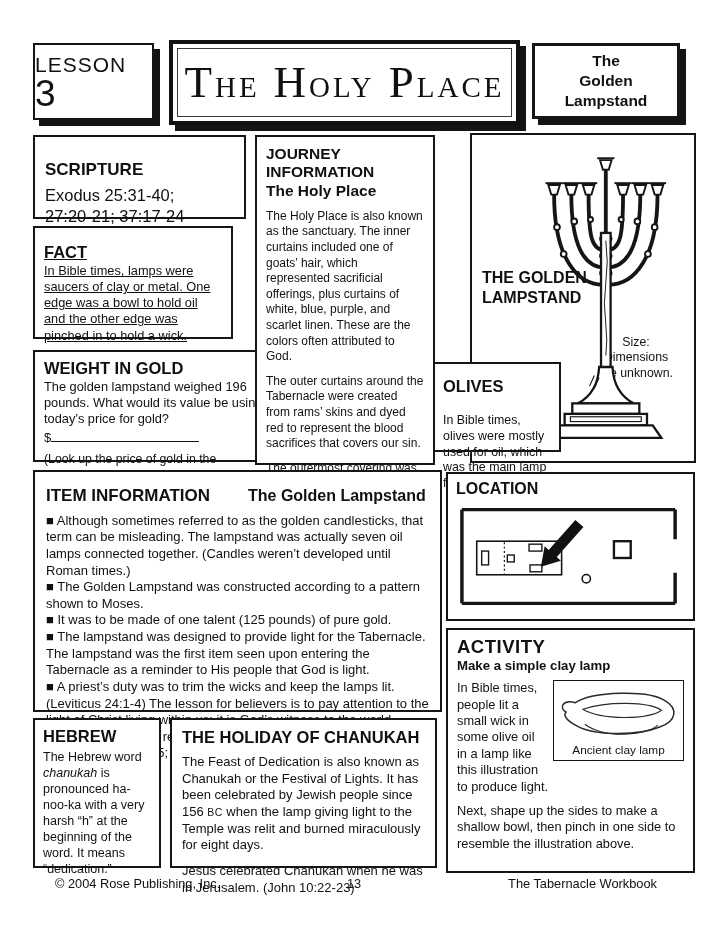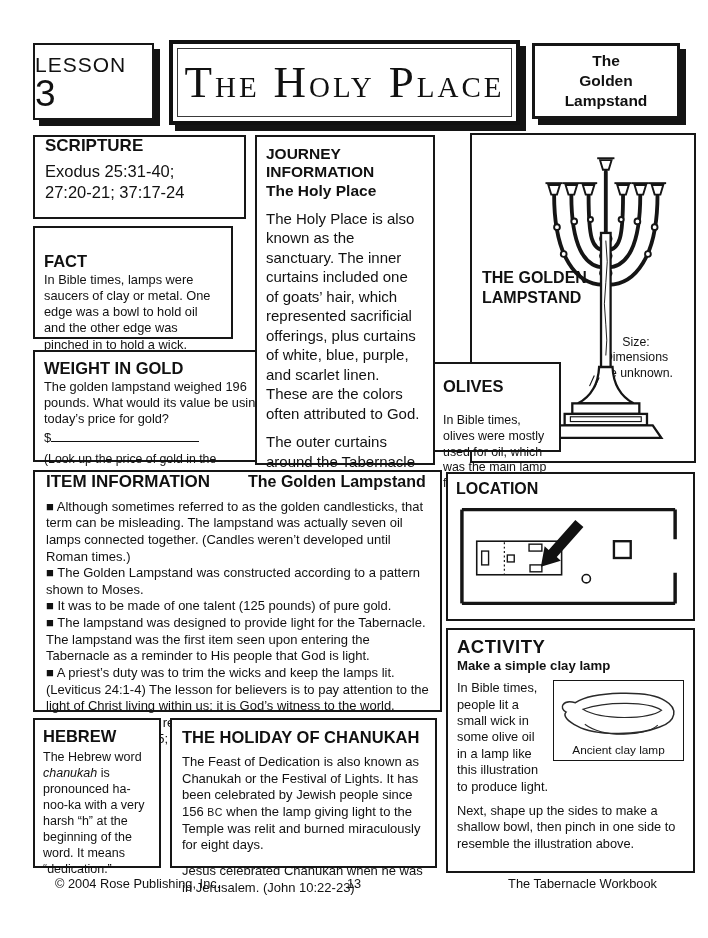--- a/index.html
+++ b/index.html
@@ -19,49 +19,49 @@
   .title-word::first-letter{font-size:45px;}
   .topic-box{left:532px;top:43px;width:148px;height:76px;border-width:3px;display:flex;align-items:center;justify-content:center;text-align:center;}
   .topic-lines{font-size:15.5px;font-weight:bold;line-height:1.3;}
 
   
   .hd{font-size:17px;font-weight:bold;line-height:1.1;}
   .bd{font-size:13px;line-height:1.26;}
   .bd p{margin:0 0 9px 0;}
   .bd p:last-child{margin-bottom:0;}
 
-  .scripture-box{left:33px;top:135px;width:213px;height:84px;padding:0 10px;}
+  .scripture-box{left:33px;top:135px;width:213px;height:84px;padding:24px 10px;}
   .scripture-ref{font-size:16.5px;line-height:1.3;margin-top:5px;}
 
-  .fact-box{left:33px;top:226px;width:200px;height:113px;padding:24px 9px;}
+  .fact-box{left:33px;top:226px;width:200px;height:113px;padding:15px 9px;text-decoration:underline;}
   .fact-box .hd{font-size:16.5px;}
   .fact-box .bd{margin-top:2px;font-size:12.8px;}
   .fact-box .bd p{margin-bottom:7px;}
 
   .gold-box{left:33px;top:350px;width:256px;height:112px;padding:7px 9px;}
   .gold-box .hd{font-size:16.5px;}
   .gold-box .bd{margin-top:2px;font-size:12.8px;}
   .gold-blank-line{margin-top:2px;font-size:13px;}
   .gold-blank{display:inline-block;width:148px;border-bottom:1.6px solid #111;height:12px;}
   .gold-note{margin-top:7px;font-size:12.3px;line-height:1.25;}
 
   .journey-box{left:255px;top:135px;width:180px;height:330px;padding:8px 9px;}
   .journey-box .hd{font-size:15.5px;line-height:1.18;}
-  .journey-box .bd{margin-top:9px;font-size:15px;line-height:1.3;}
+  .journey-box .bd{margin-top:9px;font-size:12px;line-height:1.3;}
 
   .panel-box{left:470px;top:133px;width:226px;height:330px;border-width:2px;}
   .panel-label{position:absolute;left:10px;top:133px;font-size:16px;font-weight:bold;line-height:1.25;}
   .panel-size-note{position:absolute;right:8px;top:200px;width:100px;text-align:center;font-size:12.3px;line-height:1.25;}
   .menorah{position:absolute;right:16px;top:6px;height:316px;}
 
   .olives-box{left:433px;top:362px;width:128px;height:90px;padding:13px 8px;}
   .olives-box .hd{font-size:16.5px;}
   .olives-box .bd{margin-top:18px;font-size:12.4px;line-height:1.27;}
 
-  .item-box{left:33px;top:470px;width:409px;height:242px;padding:1px 11px;}
+  .item-box{left:33px;top:470px;width:409px;height:242px;padding:15px 11px;}
   .item-head{display:flex;gap:38px;align-items:baseline;margin-bottom:7px;}
   .item-head .hd{font-size:17px;}
   .item-sub{font-size:16px;font-weight:bold;}
   .item-bullets p{margin:0;font-size:13px;line-height:1.28;}
 
   .location-box{left:446px;top:472px;width:249px;height:149px;padding:6px 8px;}
   .location-box .hd{font-size:16px;}
   .location-diagram{display:block;width:229px;height:112px;margin-top:3px;}
 
   .activity-box{left:446px;top:628px;width:249px;height:245px;padding:7px 9px;}

